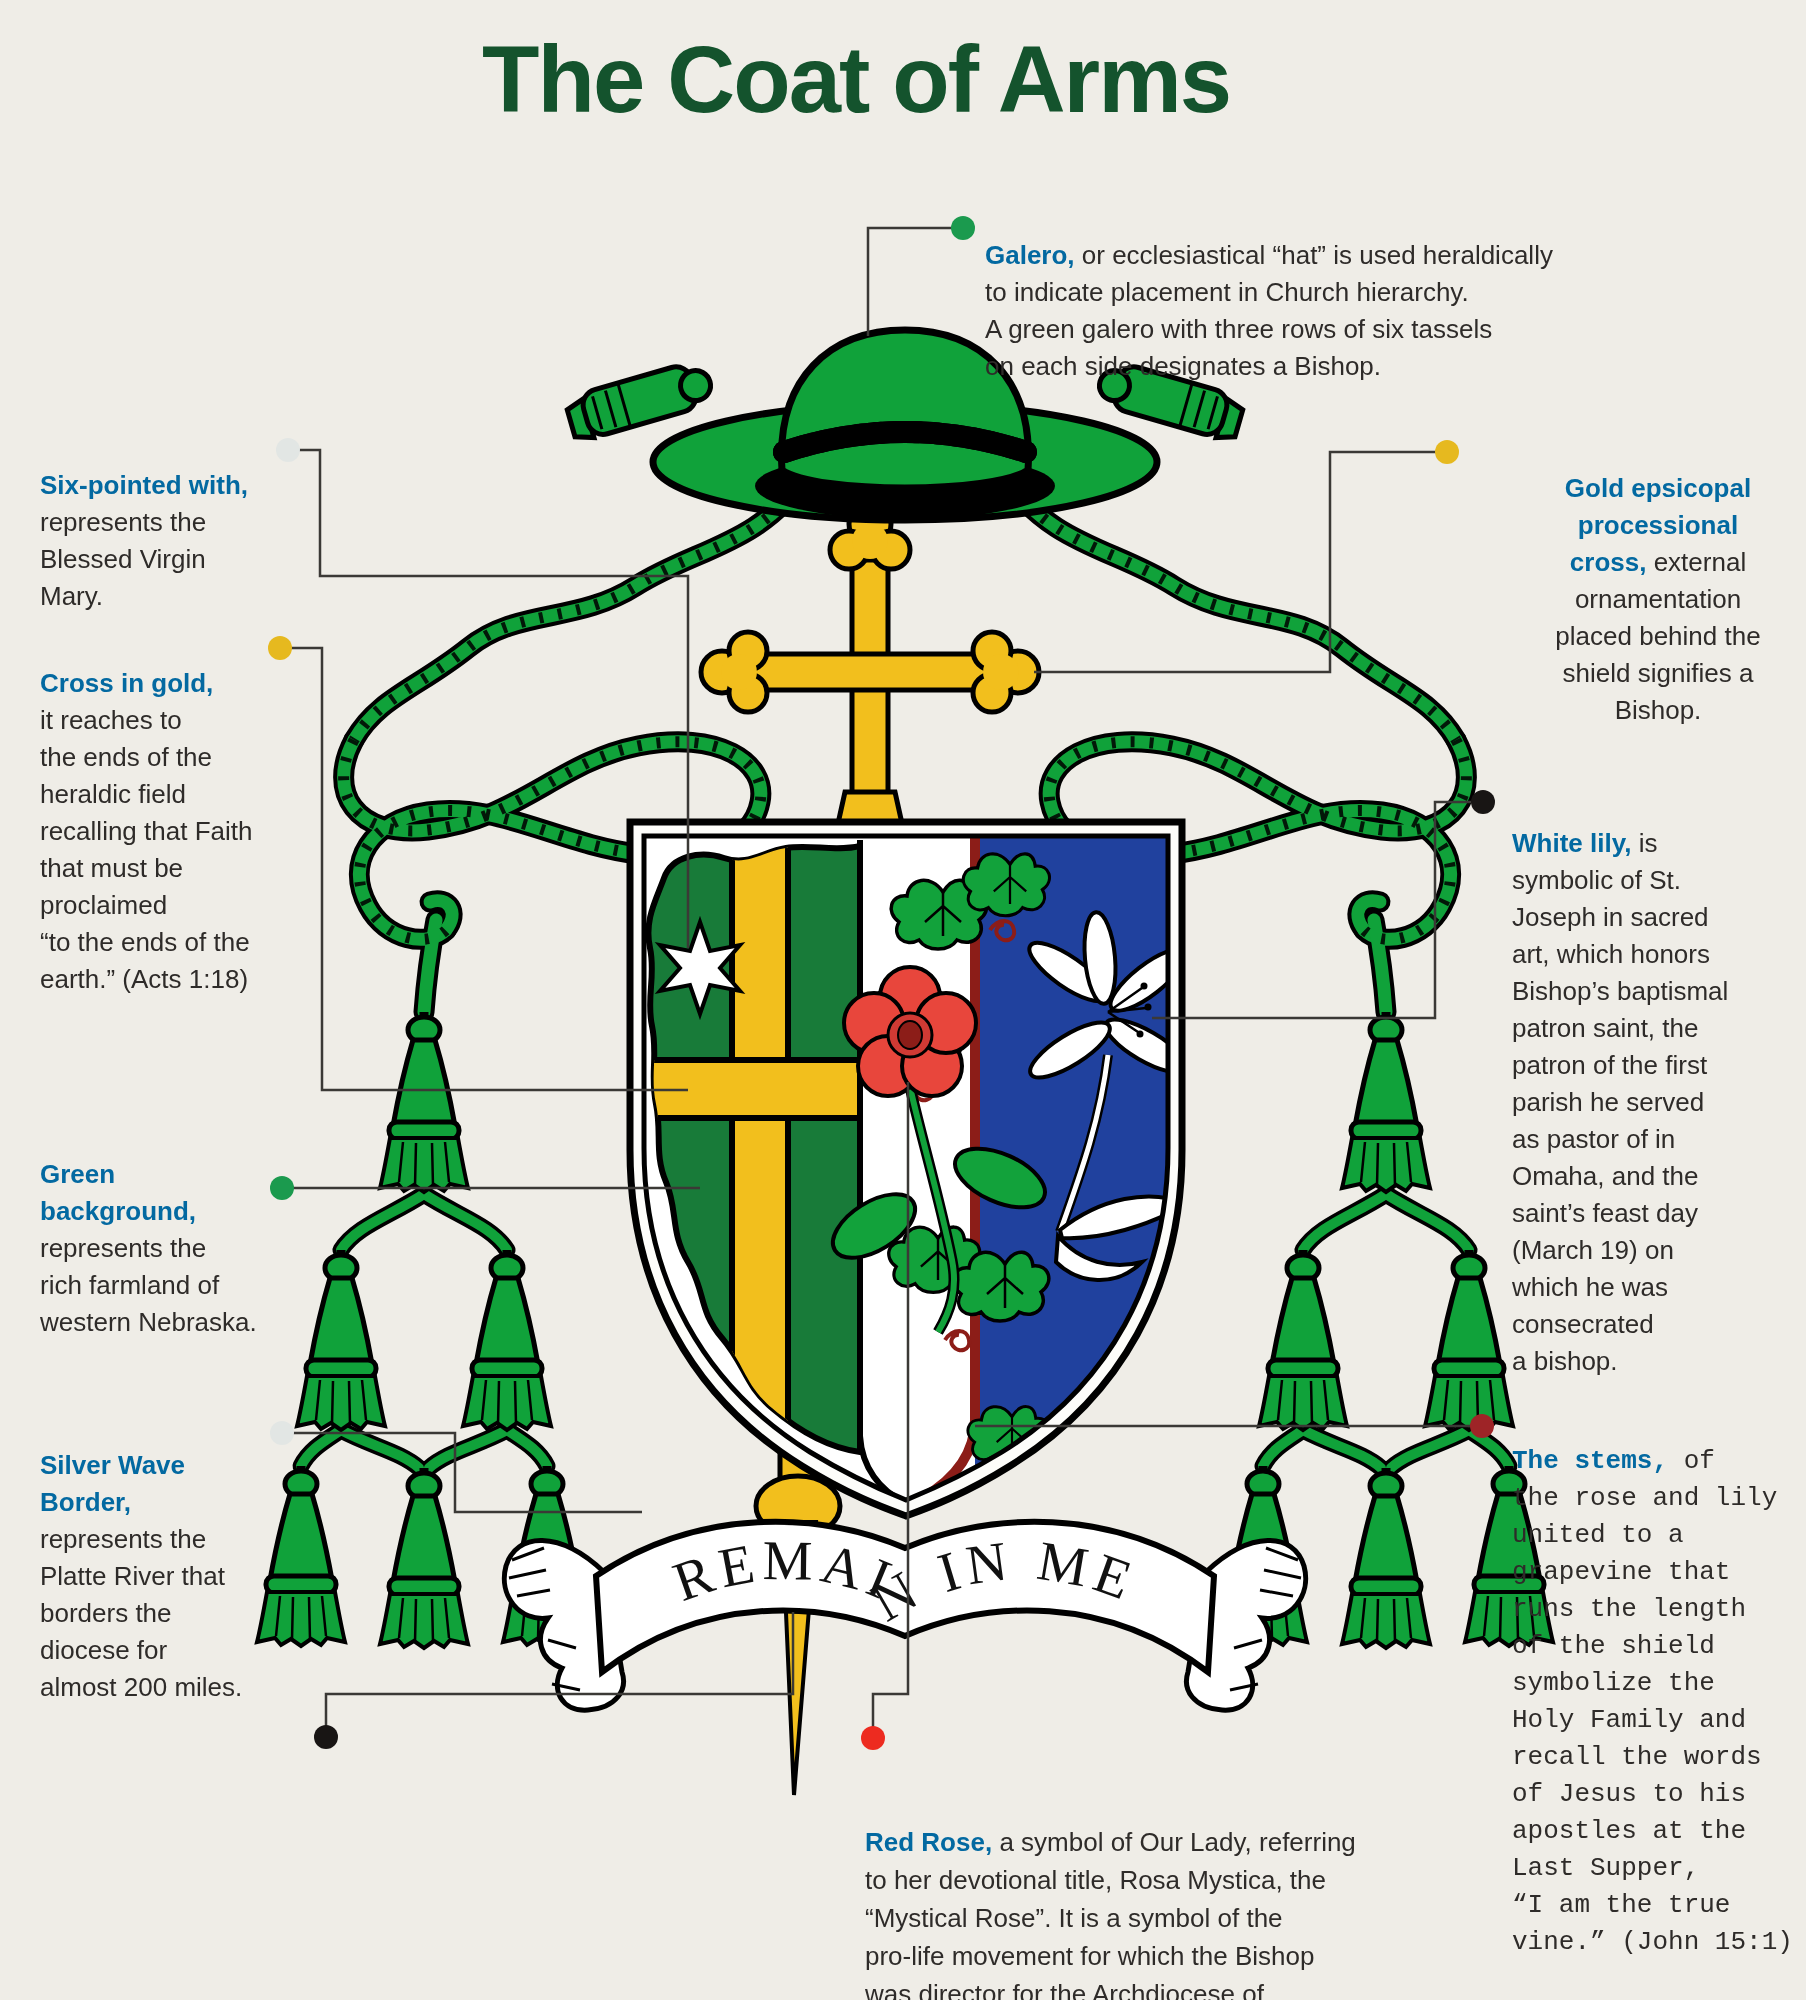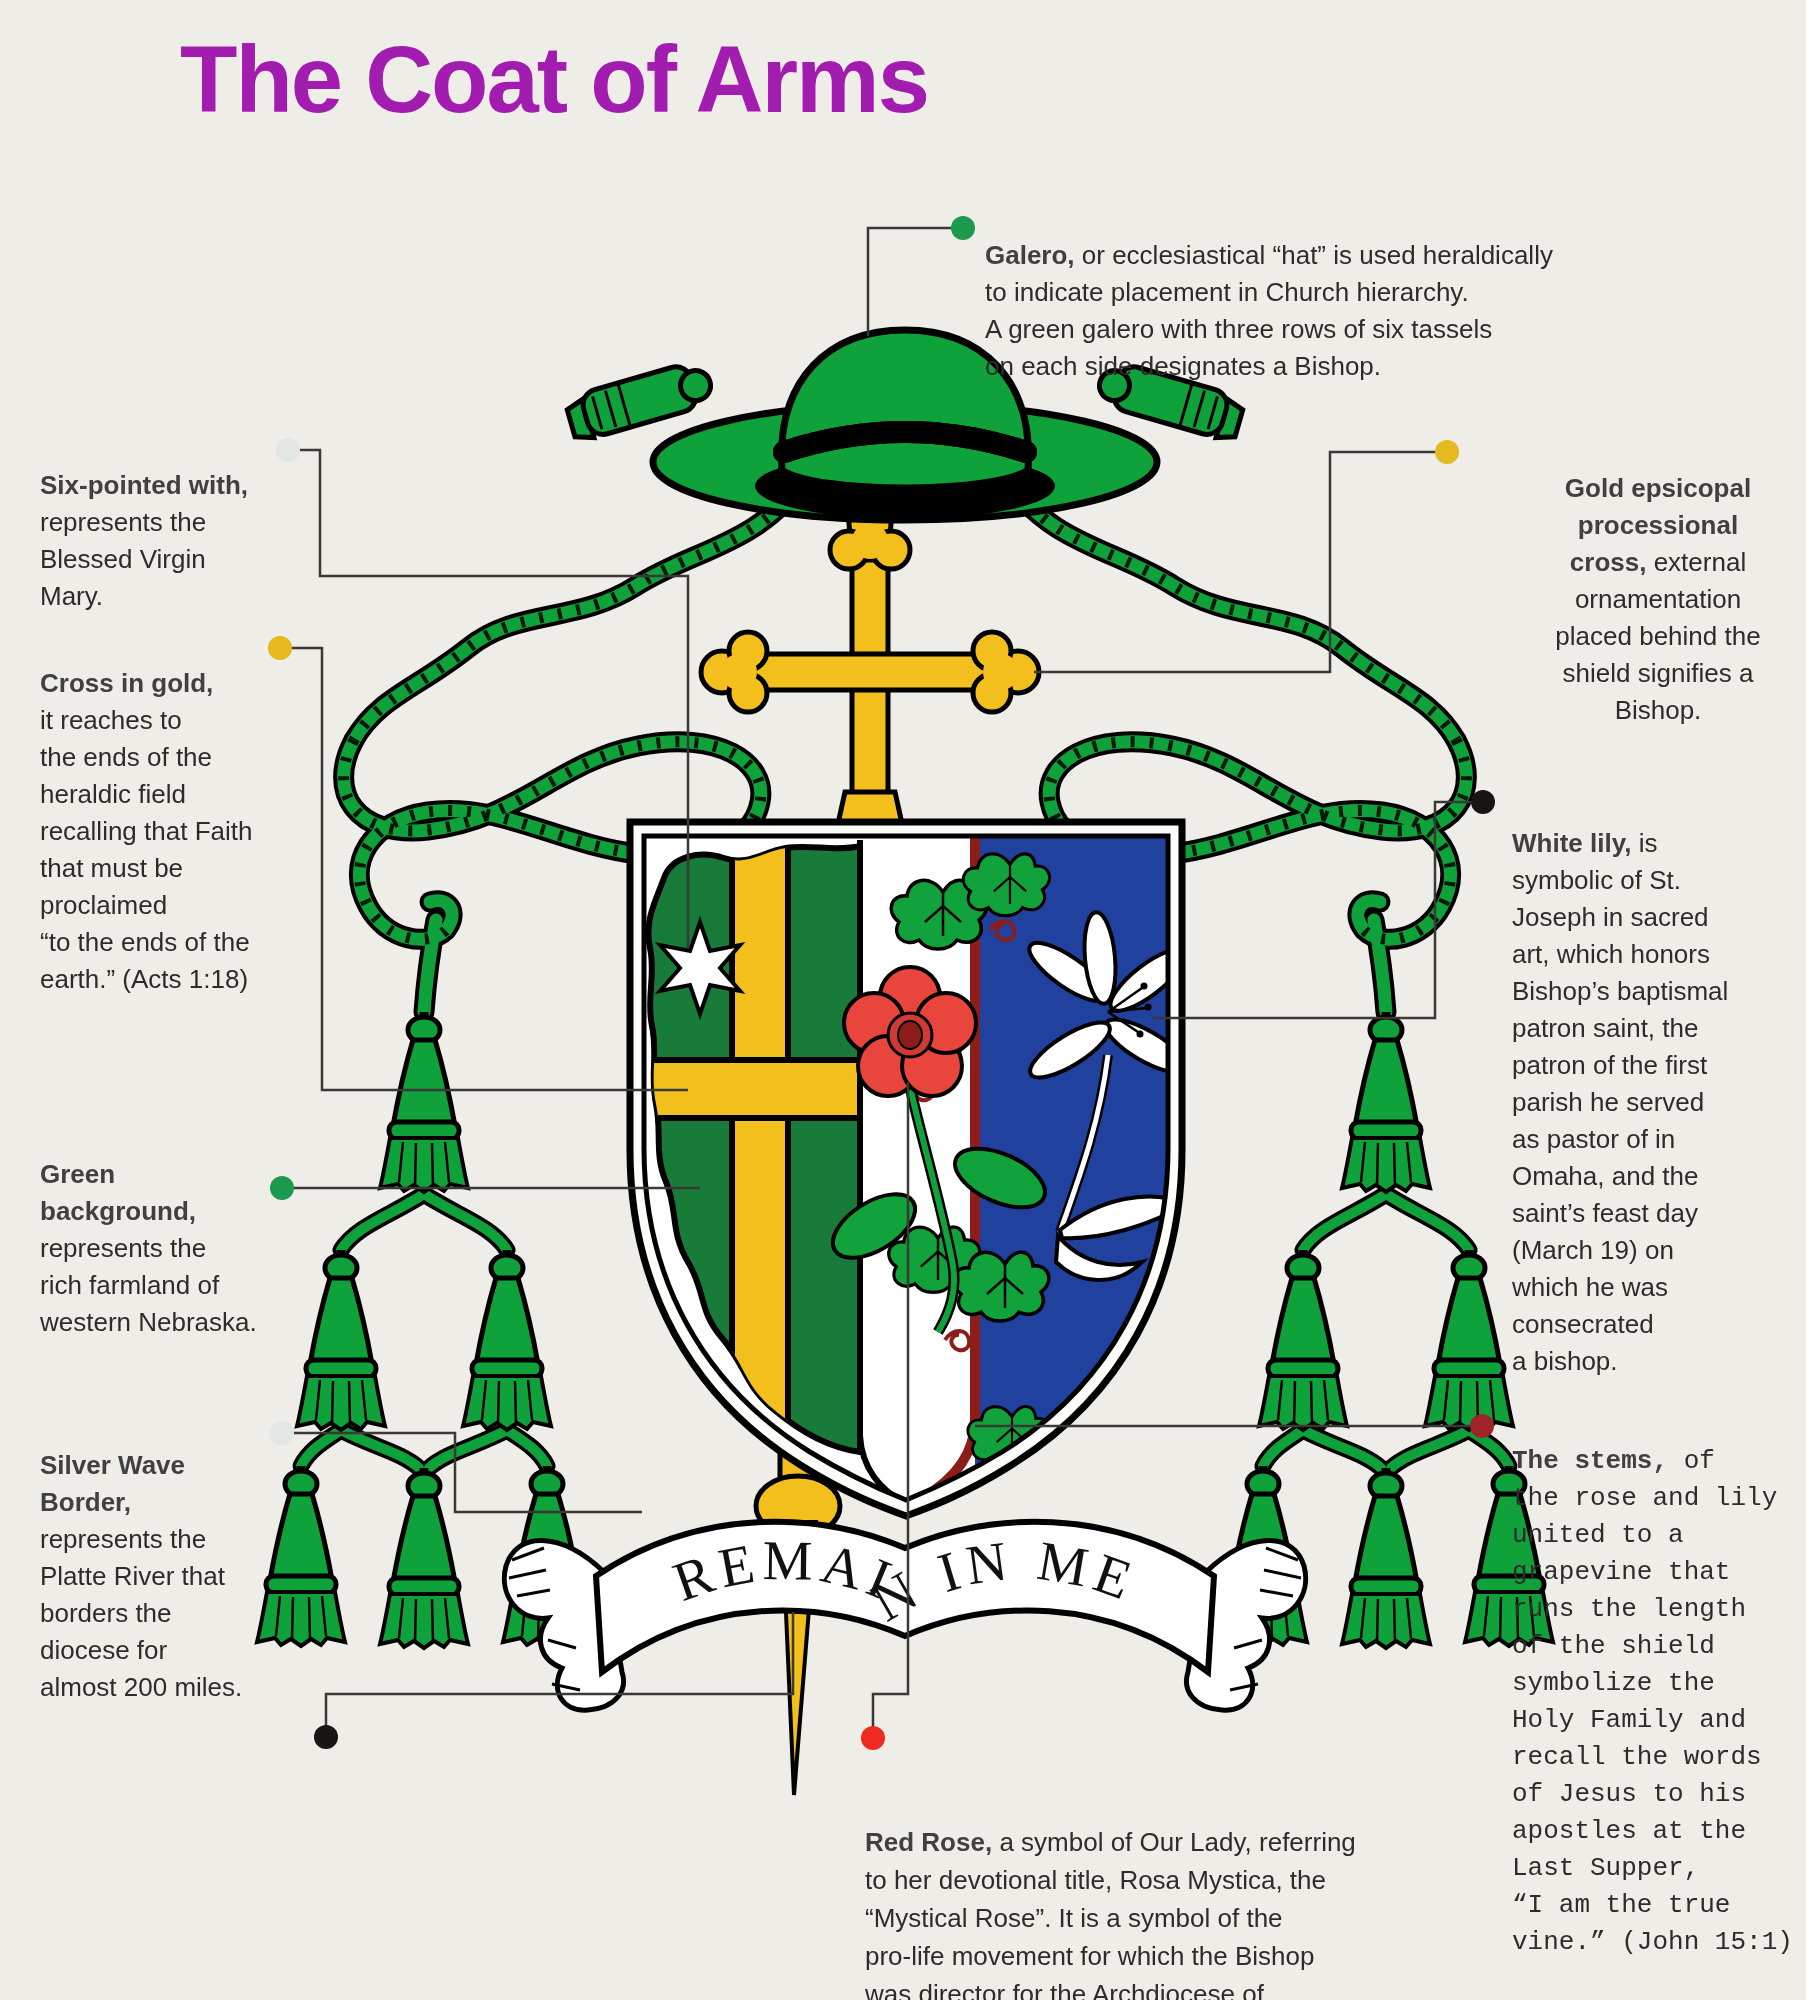--- a/index.html
+++ b/index.html
@@ -4,28 +4,28 @@
 <style>
   html,body{margin:0;padding:0;}
   body{
     width:1806px;height:2000px;position:relative;overflow:hidden;
     background:#efede7;
     font-family:"Liberation Sans", sans-serif;
     color:#2e2b29;
   }
   #canvas{position:absolute;inset:0;width:1806px;height:2000px;}
   .title{
-    position:absolute;left:180px;top:26px;width:1050px;text-align:left;
-    font-size:94px;font-weight:800;letter-spacing:-2px;color:#a21caf;
+    position:absolute;left:180px;top:26px;width:1050px;text-align:right;
+    font-size:94px;font-weight:800;letter-spacing:-2px;color:#14532d;
   }
   .note{
     position:absolute;white-space:pre-line;
     font-size:26px;line-height:37px;color:#2e2b29;
   }
-  .note b{font-weight:700;color:#404040;}
+  .note b{font-weight:700;color:#0369a1;}
   #n-galero   {left:985px; top:200px; width:640px;}
   #n-star     {left:40px;  top:430px; width:290px;}
   #n-crossgold{left:40px;  top:628px; width:300px;}
   #n-greenbg  {left:40px;  top:1119px;width:300px;}
   #n-silver   {left:40px;  top:1410px;width:300px;}
   #n-motto    {left:318px; top:1785px;width:500px;line-height:38px;}
   #n-redrose  {left:865px; top:1785px;width:620px;line-height:38px;}
   #n-goldcross{left:1512px;top:433px; width:292px;text-align:center;}
   #n-whitelily{left:1512px;top:788px; width:292px;}
   #n-stems    {left:1512px;top:1406px;width:292px;font-family:Liberation Mono, monospace;}

